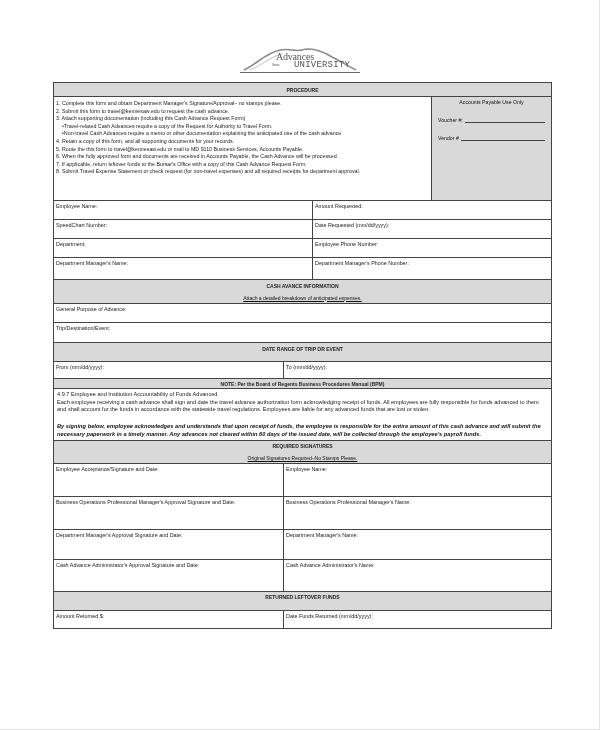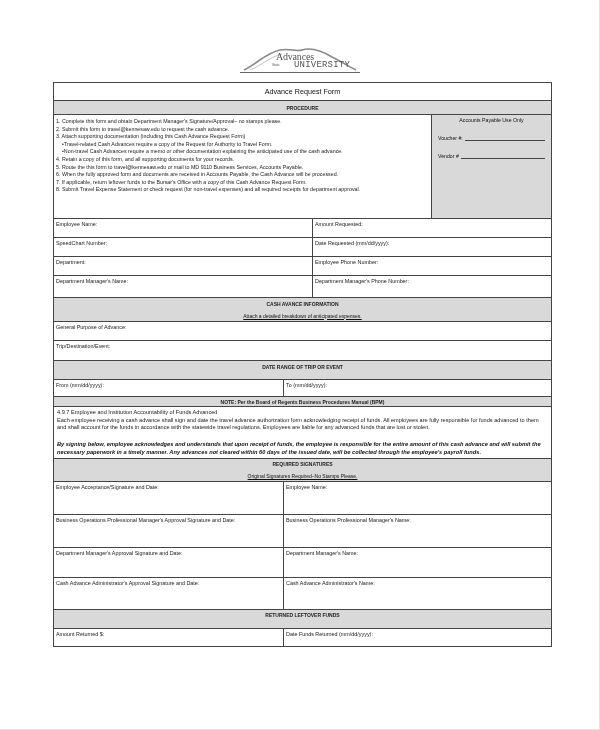--- a/index.html
+++ b/index.html
@@ -39,21 +39,20 @@
     <path d="M10 27 C 22 22, 30 14, 42 11" fill="none" stroke="#b0b0b0" stroke-width="0.8"></path>
     <line x1="0" y1="29.5" x2="120" y2="29.5" stroke="#666" stroke-width="1.2"></line>
   </svg>
   <span class="k">Advances</span>
   <span class="s">State</span>
   <span class="u">UNIVERSITY</span>
 </div>
 
 <div class="form">
 
-  <div class="row title">Advance Request Form</div>
 
   <div class="row gray hdr" style="height:14px;align-items:center;">PROCEDURE</div>
 
   <div class="proc">
     <div class="steps">
       <div>1.  Complete this form and obtain Department Manager's Signature/Approval– no stamps please.</div>
       <div>2.  Submit this form to travel@kennesaw.edu to request the cash advance.</div>
       <div>3.  Attach supporting documentation (including this Cash Advance Request Form)</div>
       <div style="padding-left:6px">    •Travel-related Cash Advances require a copy of the Request for Authority to Travel Form.</div>
       <div style="padding-left:6px">    •Non-travel Cash Advances require a memo or other documentation explaining the anticipated use of the cash advance.</div>

